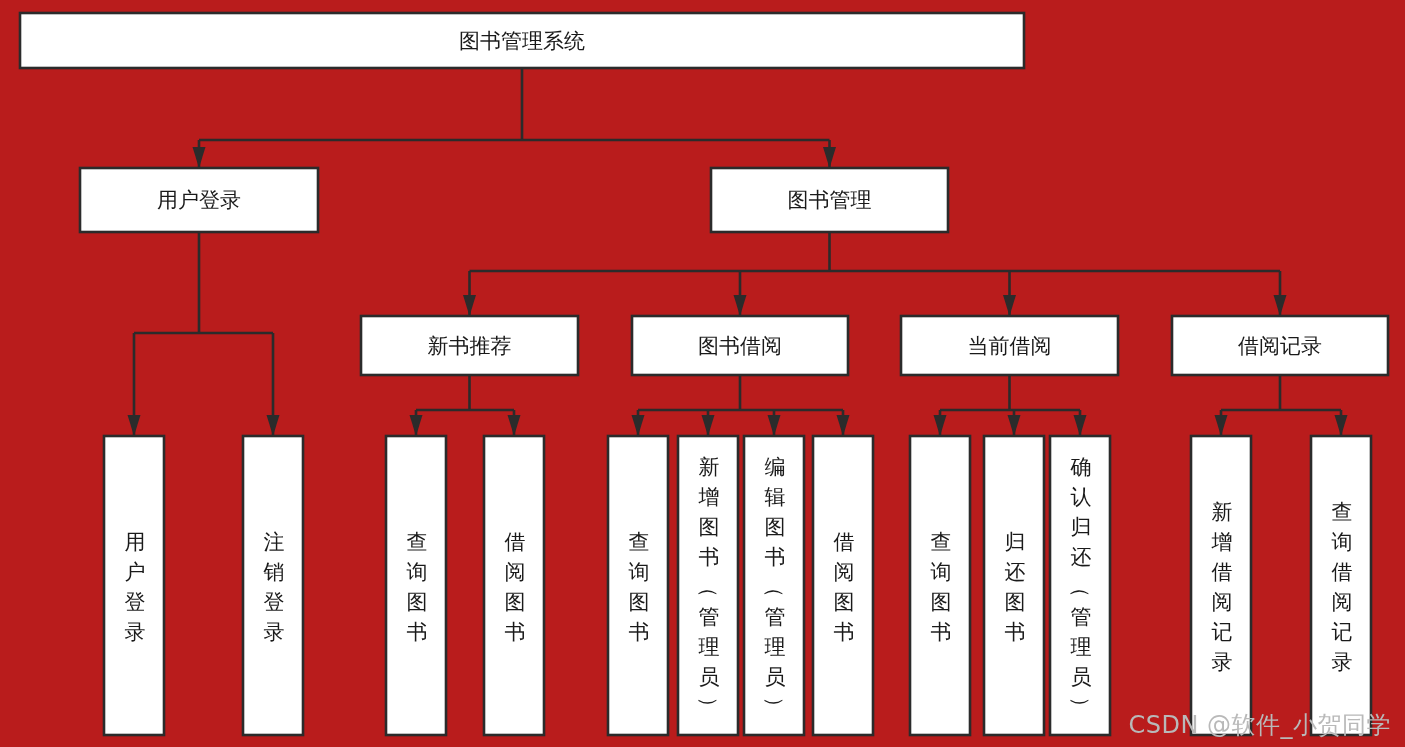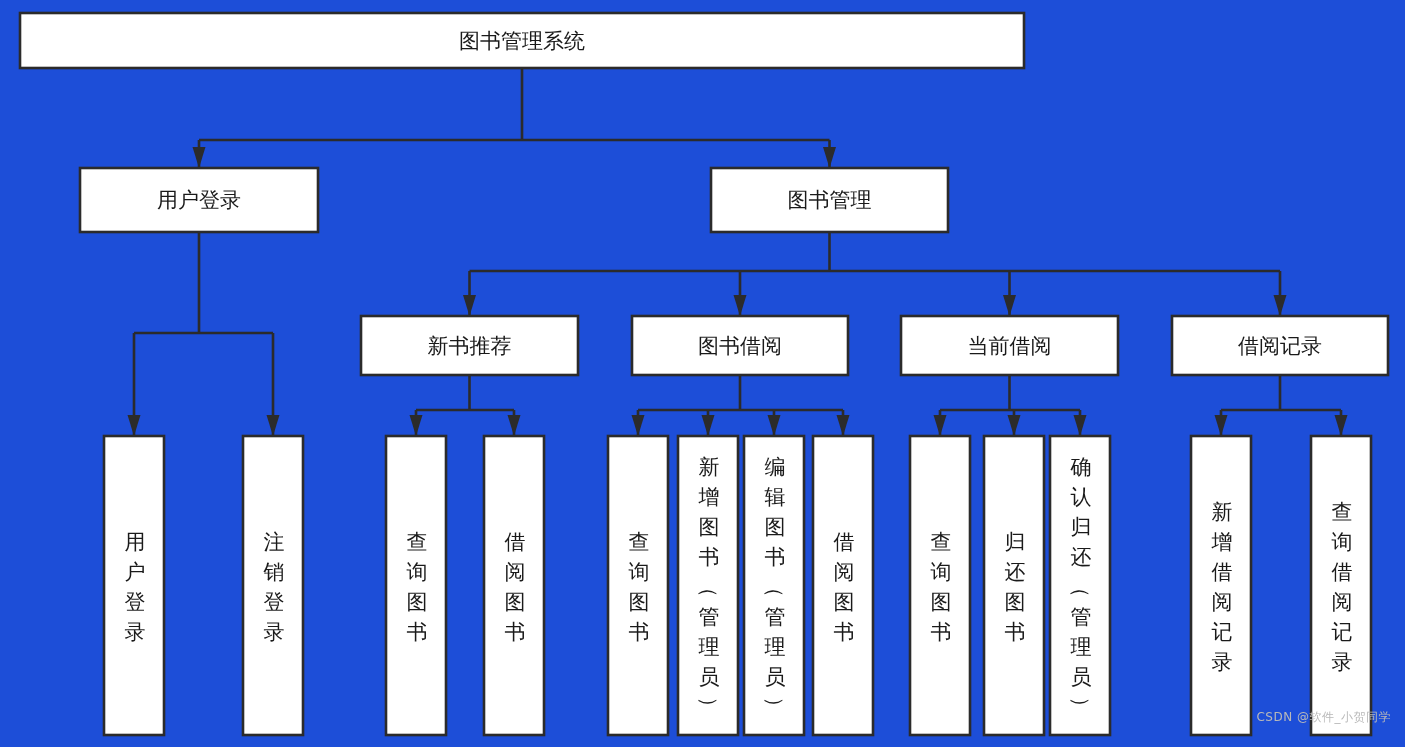--- a/index.html
+++ b/index.html
@@ -10,21 +10,21 @@
   body {
     width: 1405px;
     height: 747px;
     font-family: "DejaVu Sans", "Liberation Sans", sans-serif;
     overflow: hidden;
   }
   #diagram-root {
     position: relative;
     width: 1405px;
     height: 747px;
-    background: #1d4ed8;
+    background: #b91c1c;
     text-align: right;
   }
   svg#tree-svg {
     position: absolute;
     left: 0;
     top: 0;
     width: 1405px;
     height: 747px;
     display: block;
   }
@@ -52,23 +52,23 @@
   }
   .node-label-v {
     font-family: "DejaVu Sans", "Liberation Sans", sans-serif;
     font-size: 21px;
     fill: #1a1a1a;
     text-anchor: middle;
   }
   .watermark-text {
     position: absolute;
     right: 14px;
-    bottom: 21px;
-    font-family: "DejaVu Sans", "Liberation Sans", sans-serif;
-    font-size: 12px;
+    bottom: 6px;
+    font-family: "DejaVu Sans", "Liberation Sans", sans-serif;
+    font-size: 24px;
     color: #b9b9b9;
     white-space: nowrap;
     letter-spacing: 0.5px;
     user-select: none;
   }
 </style>
 </head>
 <body>
 
 <div id="diagram-root">

